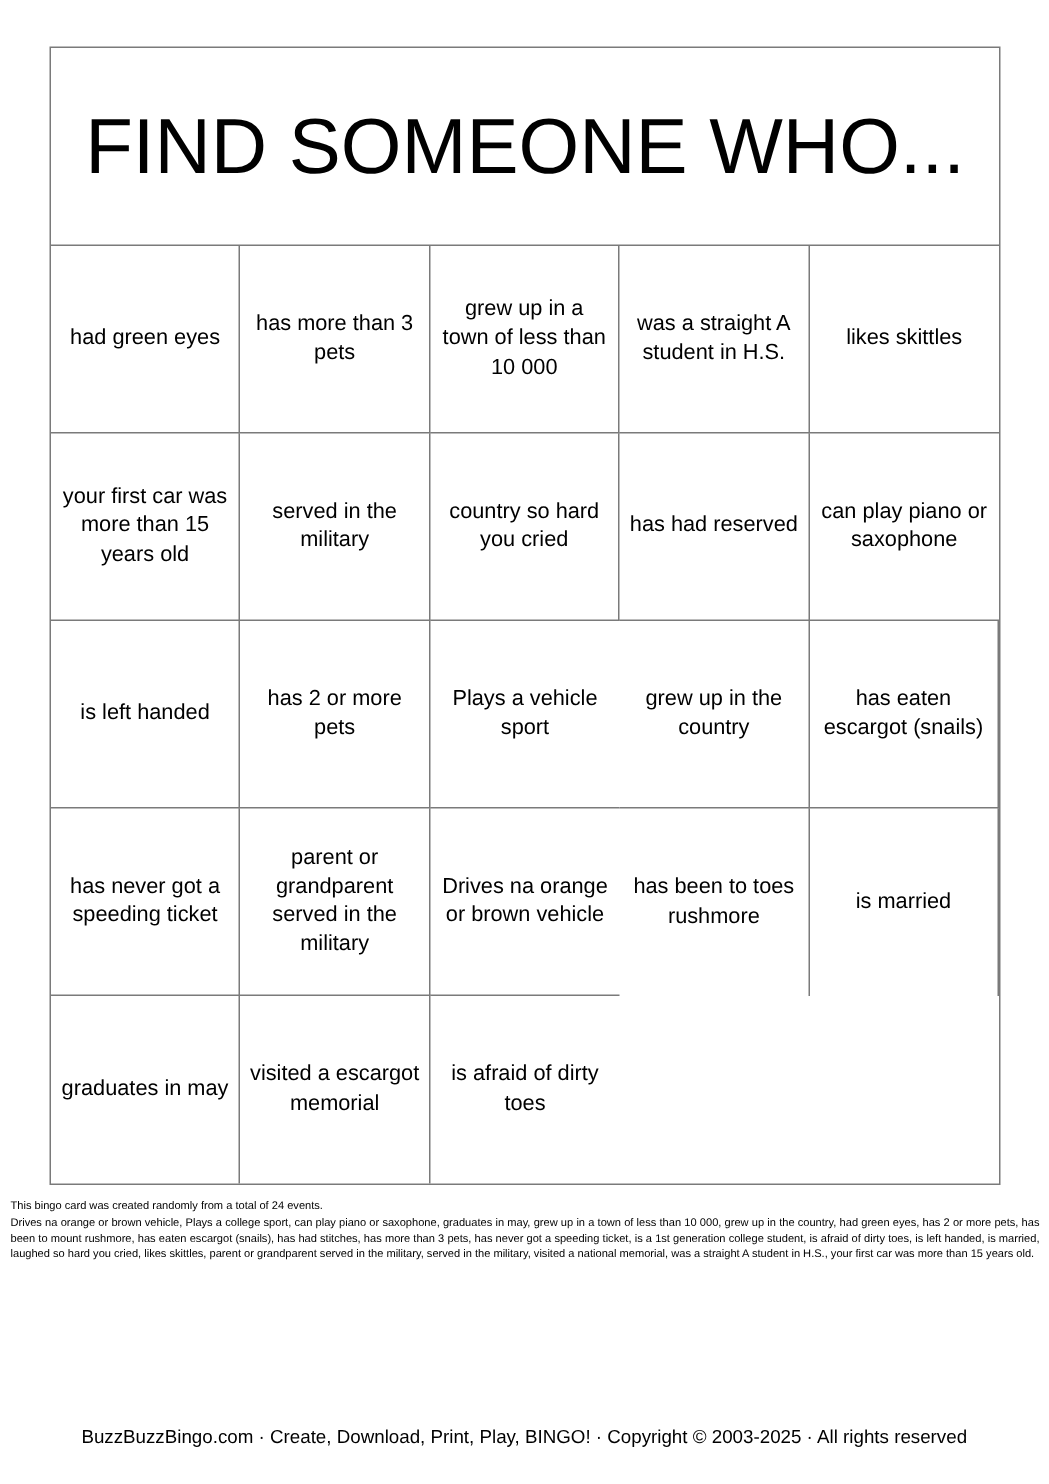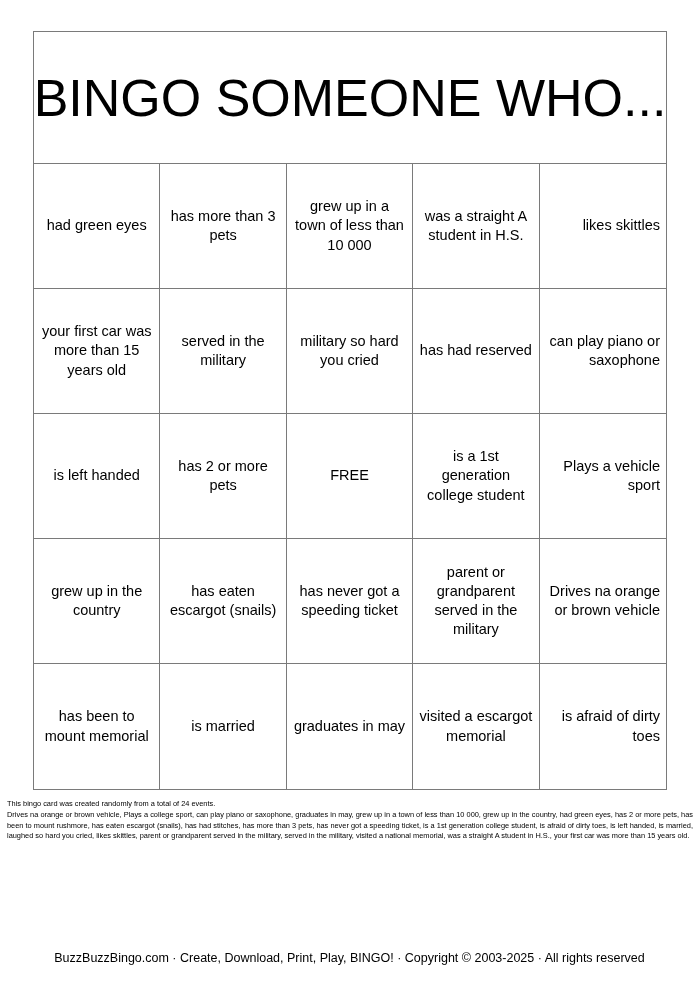--- a/index.html
+++ b/index.html
@@ -65,21 +65,20 @@
     align-items: center;
     justify-content: center;
     text-align: center;
     padding: 4px 6px;
     font-size: 14.5px;
     line-height: 1.32;
     word-wrap: break-word;
   }
   .cell.col-last {
     border-right: none;
-    text-align: right;
   }
   .cell.row-last {
     border-bottom: none;
   }
   .cell span {
     display: block;
     width: 100%;
   }
 
   
@@ -114,21 +113,21 @@
   }
 </style>
 </head>
 <body>
 
 <div class="page">
 
   <div class="card">
 
     <div class="card-title">
-      <span>BINGO SOMEONE WHO...</span>
+      <span>FIND SOMEONE WHO...</span>
     </div>
 
     <div class="grid">
 
       <div class="cell">
         <span>had green eyes</span>
       </div>
       <div class="cell">
         <span>has more than 3 pets</span>
       </div>
@@ -142,41 +141,35 @@
         <span>likes skittles</span>
       </div>
 
       <div class="cell">
         <span>your first car was more than 15 years old</span>
       </div>
       <div class="cell">
         <span>served in the military</span>
       </div>
       <div class="cell">
-        <span>military so hard you cried</span>
+        <span>country so hard you cried</span>
       </div>
       <div class="cell">
         <span>has had reserved</span>
       </div>
       <div class="cell col-last">
         <span>can play piano or saxophone</span>
       </div>
 
       <div class="cell">
         <span>is left handed</span>
       </div>
       <div class="cell">
         <span>has 2 or more pets</span>
       </div>
-      <div class="cell">
-        <span>FREE</span>
-      </div>
-      <div class="cell">
-        <span>is a 1st generation college student</span>
-      </div>
       <div class="cell col-last">
         <span>Plays a vehicle sport</span>
       </div>
 
       <div class="cell">
         <span>grew up in the country</span>
       </div>
       <div class="cell">
         <span>has eaten escargot (snails)</span>
       </div>
@@ -184,21 +177,21 @@
         <span>has never got a speeding ticket</span>
       </div>
       <div class="cell">
         <span>parent or grandparent served in the military</span>
       </div>
       <div class="cell col-last">
         <span>Drives na orange or brown vehicle</span>
       </div>
 
       <div class="cell row-last">
-        <span>has been to mount memorial</span>
+        <span>has been to toes rushmore</span>
       </div>
       <div class="cell row-last">
         <span>is married</span>
       </div>
       <div class="cell row-last">
         <span>graduates in may</span>
       </div>
       <div class="cell row-last">
         <span>visited a escargot memorial</span>
       </div>

